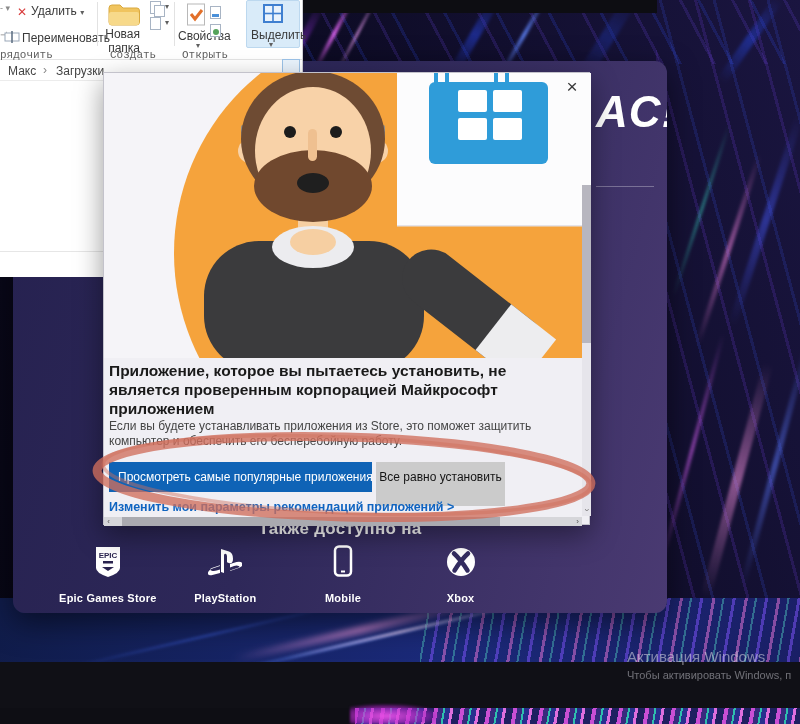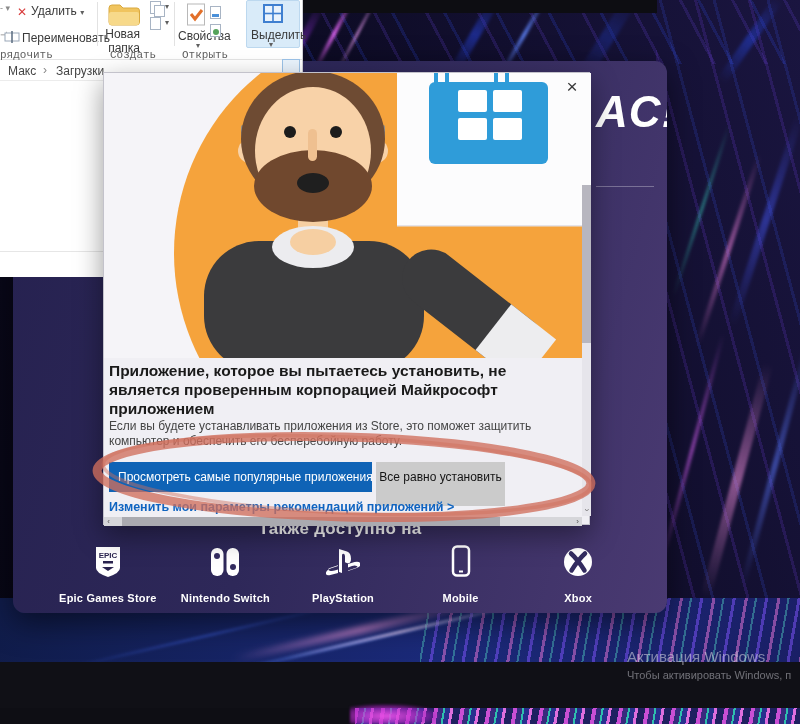--- a/index.html
+++ b/index.html
@@ -132,31 +132,20 @@
       <div class="platform">
         <div class="p-icon">
           <svg width="26" height="30" viewBox="0 0 26 30">
             <path d="M1 0 h24 v21 q0 5 -12 9 q-12 -4 -12 -9 Z" fill="#fff"></path>
             <text x="13" y="11" font-size="8" font-weight="bold" text-anchor="middle" fill="#2b2550">EPIC</text>
             <rect x="8" y="14" width="10" height="2.5" fill="#2b2550"></rect>
             <path d="M7 20 h12 l-6 4 Z" fill="#2b2550"></path>
           </svg>
         </div>
         <div class="p-label">Epic Games Store</div>
-      </div>
-      <div class="platform">
-        <div class="p-icon">
-          <svg width="30" height="30" viewBox="0 0 30 30">
-            <rect x="1" y="1" width="12.5" height="28" rx="6" fill="#fff"></rect>
-            <rect x="16.5" y="1" width="12.5" height="28" rx="6" fill="#fff"></rect>
-            <circle cx="7" cy="9" r="3" fill="#332c60"></circle>
-            <circle cx="23" cy="20" r="3" fill="#332c60"></circle>
-          </svg>
-        </div>
-        <div class="p-label">Nintendo Switch</div>
       </div>
       <div class="platform">
         <div class="p-icon">
           <svg width="34" height="28" viewBox="0 0 34 28">
             <path d="M13 0 l8 2.6 q4 1.6 4 7.2 q0 5.6 -4.2 4.2 l-1.8 -.7 v-6.1 q0 -2 -1.5 -2.4 q-1.5 -.4 -1.5 1.6 v17.6 l-3 -1 Z" fill="#fff"></path>
             <path d="M12 16.2 l-8.2 2.9 q-3.2 1.2 -.6 2.4 q2.4 1 5.4 .1 l3.4 -1.2 v3.6 l-7.6 2 q-5.6 1 -4.2 -3 q.8 -2.2 5 -3.7 l6.8 -2.4 Z" fill="#fff"></path>
             <path d="M22 21.5 l8 -2.8 q2.4 -.9 .6 -1.7 q-1.8 -.8 -4.6 .1 l-4 1.4 v-3.4 l6.6 -2 q4.8 -1 6 1.6 q1 2.4 -4 4.2 l-8.6 3 Z" fill="#fff"></path>
           </svg>
         </div>
         <div class="p-label">PlayStation</div>

